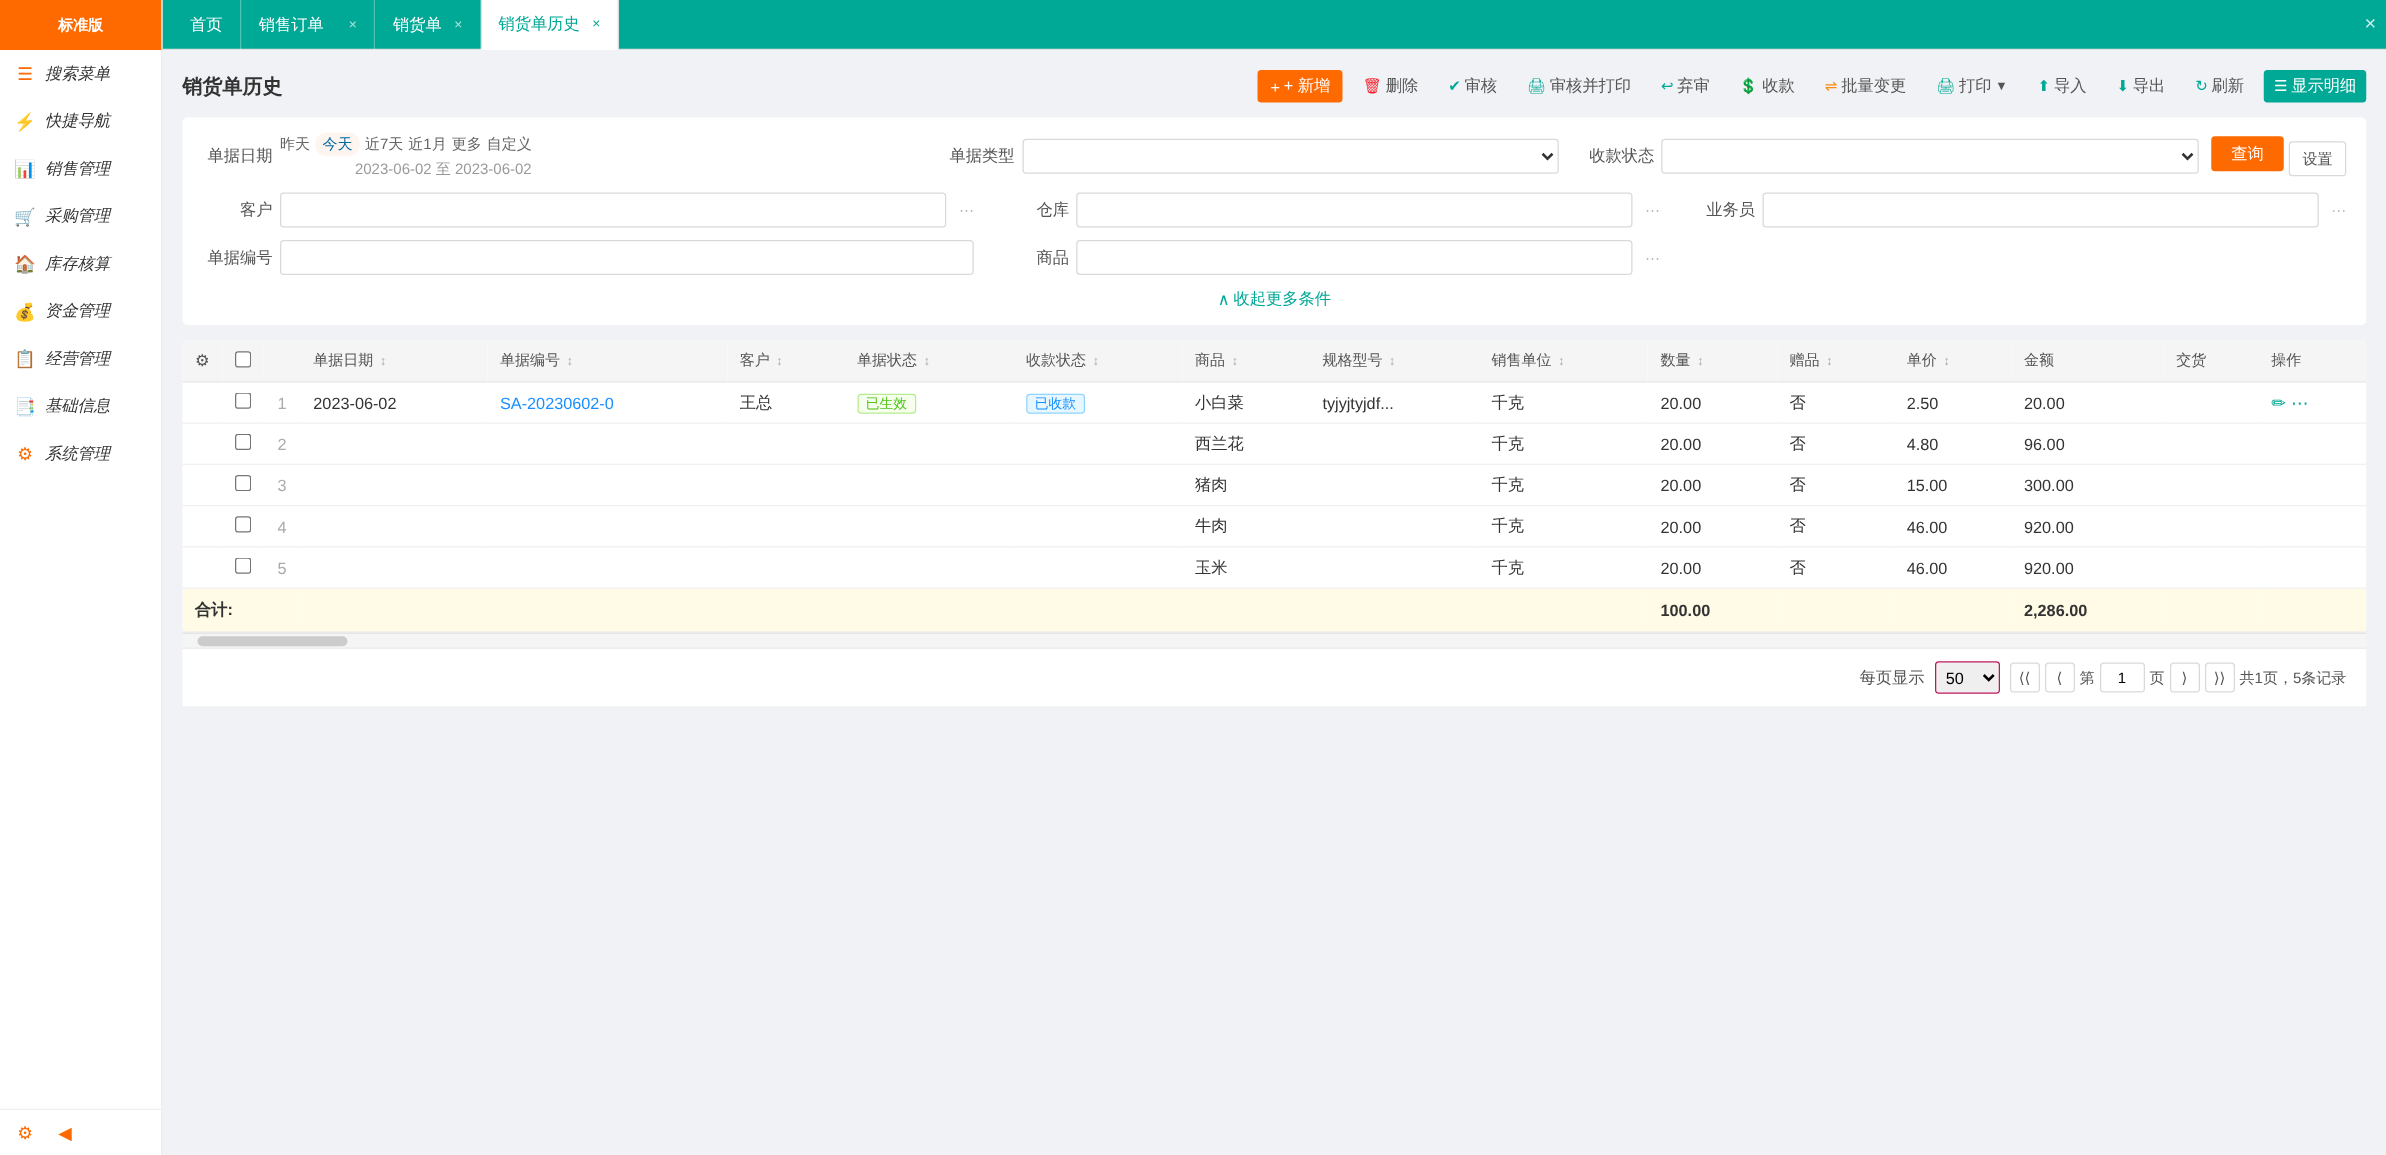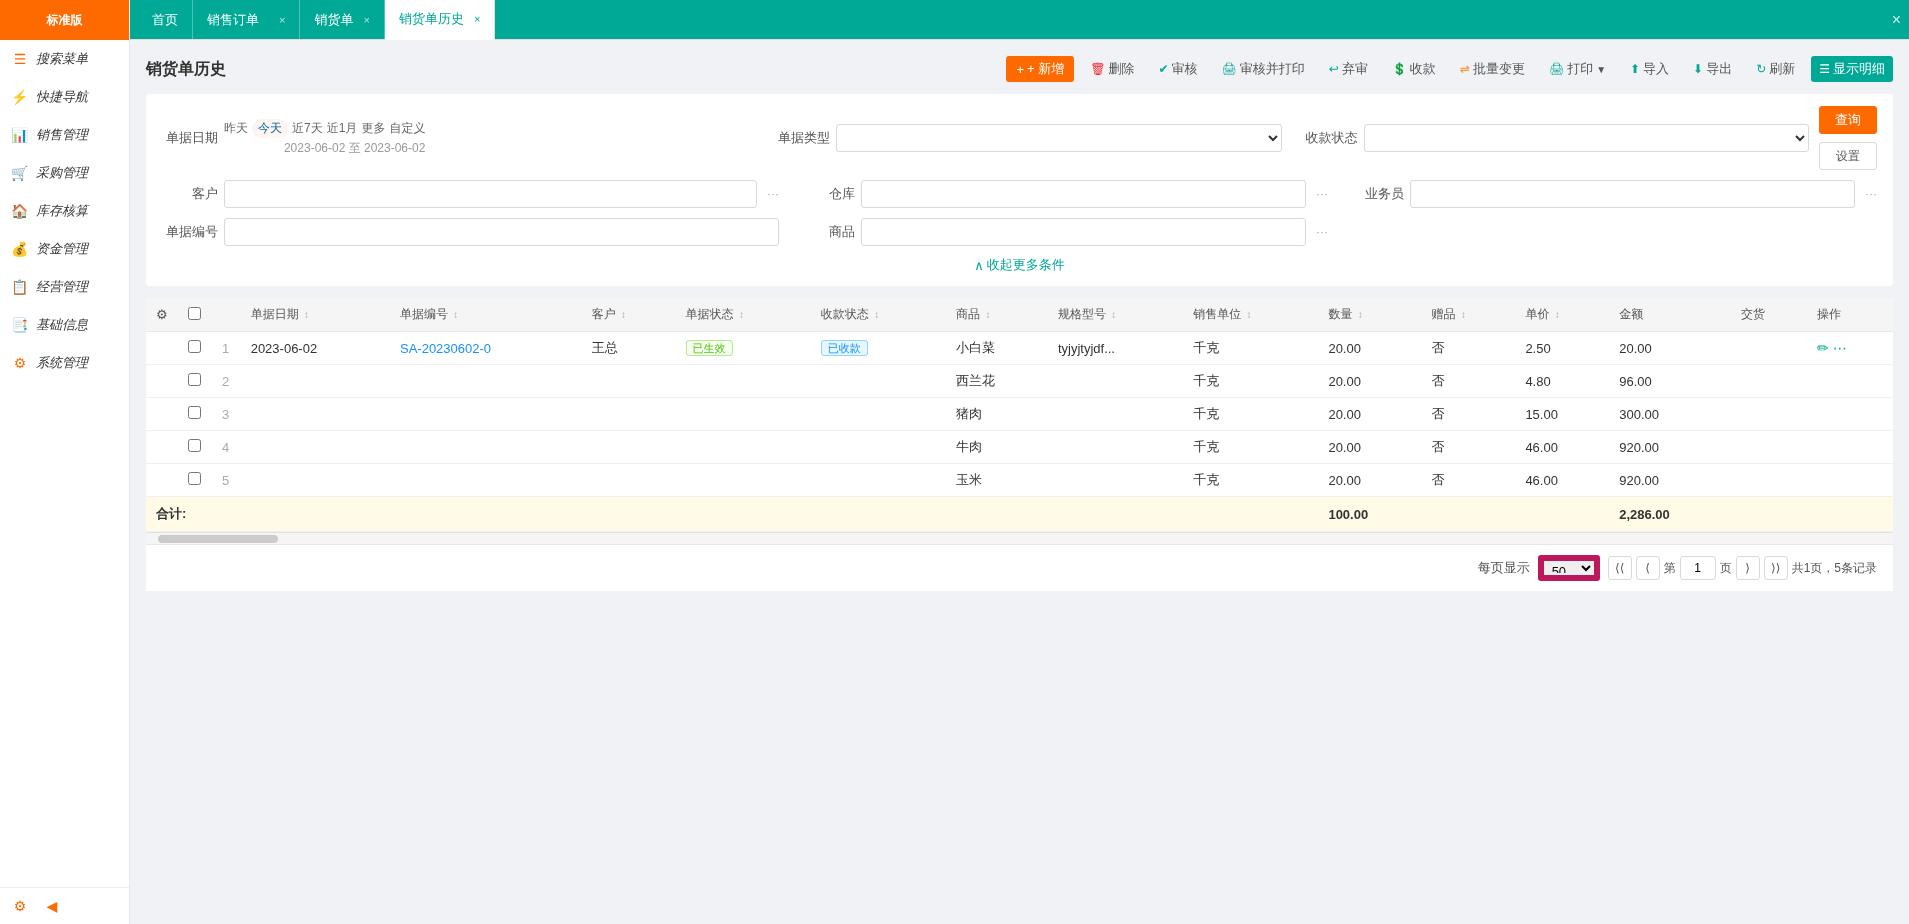--- a/index.html
+++ b/index.html
@@ -46,21 +46,21 @@
     .date-shortcuts { display: flex; gap: 4px; align-items: center; }
     .date-shortcut { font-size: 12px; color: #666; cursor: pointer; }
     .date-shortcut.active { color: #0369a1; background: #fff5f0; border-radius: 10px; padding: 1px 6px; font-size: 12px; }
     .date-range { color: #999; font-size: 12px; margin-top: 2px; }
     .date-block { display: flex; flex-direction: column; align-items: flex-end; }
     .filter-ellipsis { color: #aaa; font-size: 12px; margin-left: 4px; cursor: pointer; }
     .filter-collapse { display: flex; justify-content: center; margin-top: 4px; }
     .collapse-btn { color: #00a896; cursor: pointer; font-size: 12px; display: flex; align-items: center; gap: 3px; background: none; border: none; }
     .query-btn { background: #ff6a00; color: #fff; border: none; border-radius: 3px; padding: 4px 16px; cursor: pointer; font-size: 13px; height: 28px; }
     .setting-btn { background: #fff; color: #555; border: 1px solid #d9d9d9; border-radius: 3px; padding: 4px 10px; cursor: pointer; font-size: 12px; height: 28px; margin-top: 4px; font-family: Liberation Serif, serif; }
-    .query-setting { display: flex; flex-direction: column; gap: 4px; justify-content: flex-start; padding-left: 10px; }
+    .query-setting { display: flex; flex-direction: row; gap: 4px; justify-content: flex-start; padding-left: 10px; }
 
     
     .table-container { background: #fff; border-radius: 4px; overflow: auto; }
     table { width: 100%; border-collapse: collapse; }
     thead tr { background: #f5f5f5; }
     th { padding: 8px 10px; text-align: left; color: #555; font-weight: normal; border-bottom: 1px solid #e8e8e8; white-space: nowrap; font-size: 12px; }
     th .sort-icon { color: #aaa; font-size: 10px; margin-left: 2px; }
     td { padding: 7px 10px; border-bottom: 1px solid #f0f0f0; color: #333; font-size: 13px; white-space: nowrap; }
     .badge-green { background: #f6ffed; color: #52c41a; border: 1px solid #b7eb8f; border-radius: 3px; padding: 1px 6px; font-size: 11px; }
     .badge-blue { background: #e6f7ff; color: #1890ff; border: 1px solid #91d5ff; border-radius: 3px; padding: 1px 6px; font-size: 11px; }
@@ -68,21 +68,21 @@
     .col-actions { display: flex; gap: 4px; }
     .action-icon { color: #00a896; cursor: pointer; font-size: 14px; }
 
     
     .summary-row { background: #fffbe6; }
     .summary-row td { font-weight: bold; color: #333; padding: 8px 10px; }
 
     
     .pagination { display: flex; justify-content: flex-end; align-items: center; padding: 10px 16px; background: #fff; border-top: 1px solid #e8e8e8; gap: 8px; }
     .page-size-label { color: #555; }
-    .page-size-select { border: 6px solid #be185d; border-radius: 3px; padding: 2px 4px; height: 26px; }
+    .page-size-select { border: 1px solid #be185d; border-radius: 3px; padding: 2px 4px; height: 26px; }
     .page-nav { display: flex; align-items: center; gap: 4px; }
     .page-nav-btn { border: 1px solid #d9d9d9; background: #fff; border-radius: 3px; width: 24px; height: 24px; display: flex; align-items: center; justify-content: center; cursor: pointer; color: #555; font-size: 12px; }
     .page-num-input { border: 1px solid #d9d9d9; border-radius: 3px; width: 36px; height: 24px; text-align: center; font-size: 12px; }
     .page-info { color: #555; font-size: 12px; }
 
     .gear-col { width: 30px; text-align: center; }
     .checkbox-col { width: 30px; text-align: center; }
 
     
     .scroll-bar-area { height: 12px; background: #f5f5f5; border-top: 1px solid #e0e0e0; display: flex; align-items: center; padding: 0 4px; }

